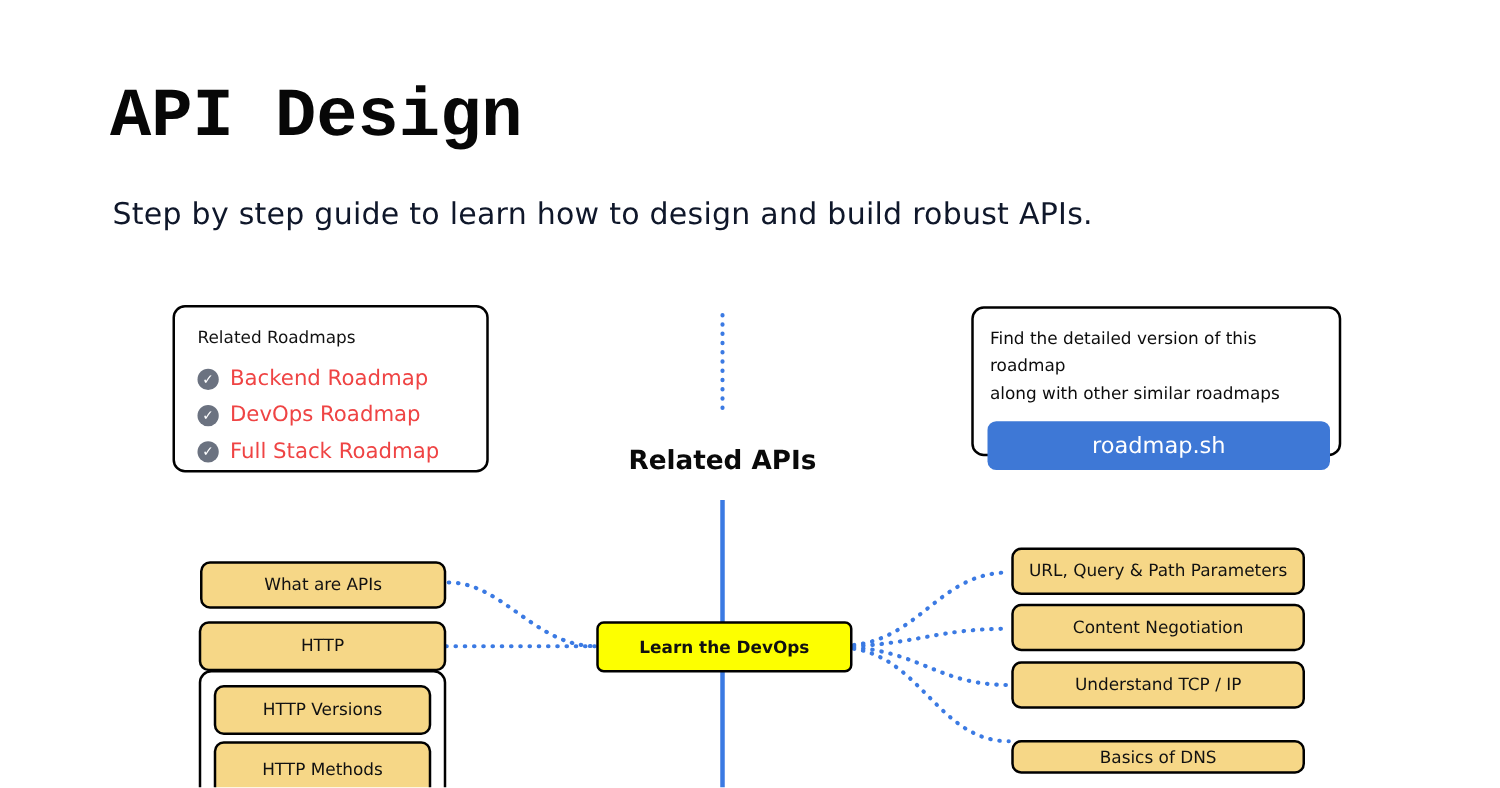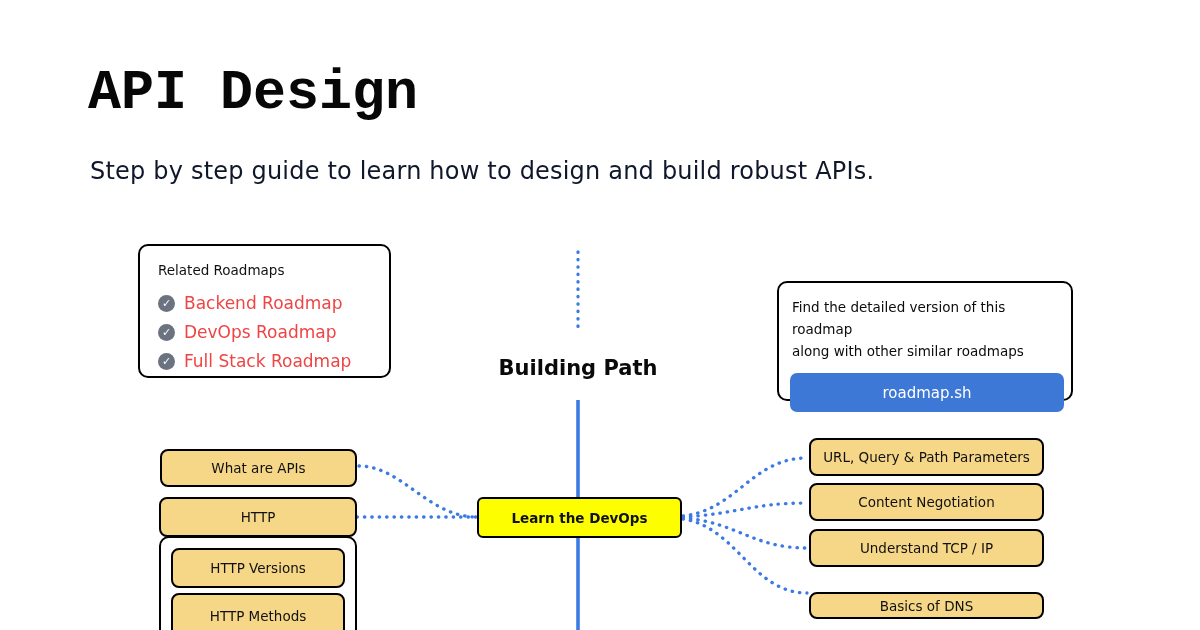--- a/index.html
+++ b/index.html
@@ -32,25 +32,25 @@
   .related-title { font-size:13.5px; color:#111; }
   .related-list { margin-top:15px; display:flex; flex-direction:column; gap:9px; }
   .related-item { display:flex; align-items:center; gap:9px; cursor:pointer; }
   .check-icon {
     width:17px; height:17px; border-radius:50%; background:#6B7280;
     color:#fff; font-size:11px; display:flex; align-items:center; justify-content:center;
     flex:0 0 auto;
   }
   .related-label { font-size:17px; color:#ef4444; }
 
-  .cta-panel { left:777px; top:245px; width:296px; height:120px; padding:13px 11px 11px 13px;margin-top:36px; }
+  .cta-panel { left:777px; top:245px; width:296px; height:120px; padding:13px 11px 11px 13px; }
   .cta-line { font-size:13.5px; line-height:22px; color:#0c0c0c; }
   .cta-button {
     margin-top:11px; margin-left:-2px; width:274px; height:39px; border-radius:7px;
-    background:#3E78D6; color:#ffffff; font-size:15px;
+    background:#3E78D6; color:#ffffff; font-size:18px;
     display:flex; align-items:center; justify-content:center;
     border:none; cursor:pointer; font-family:inherit;
   }
 
   .section-label {
     position:absolute; left:478px; top:356px; width:200px; text-align:center;
     font-size:21px; font-weight:700; color:#0a0a0a;
   }
 
   
@@ -114,21 +114,21 @@
       </div>
     </div>
   </div>
 
   <div class="panel cta-panel">
     <div class="cta-line">Find the detailed version of this roadmap</div>
     <div class="cta-line">along with other similar roadmaps</div>
     <button class="cta-button">roadmap.sh</button>
   </div>
 
-  <div class="section-label">Building Path</div>
+  <div class="section-label">Related APIs</div>
 
   <div class="node node-waa">What are APIs</div>
 
   <div class="http-group"></div>
   <div class="node node-http">HTTP</div>
   <div class="node node-httpv">HTTP Versions</div>
   <div class="node node-httpm">HTTP Methods</div>
 
   <div class="node node-center">Learn the DevOps</div>
 

